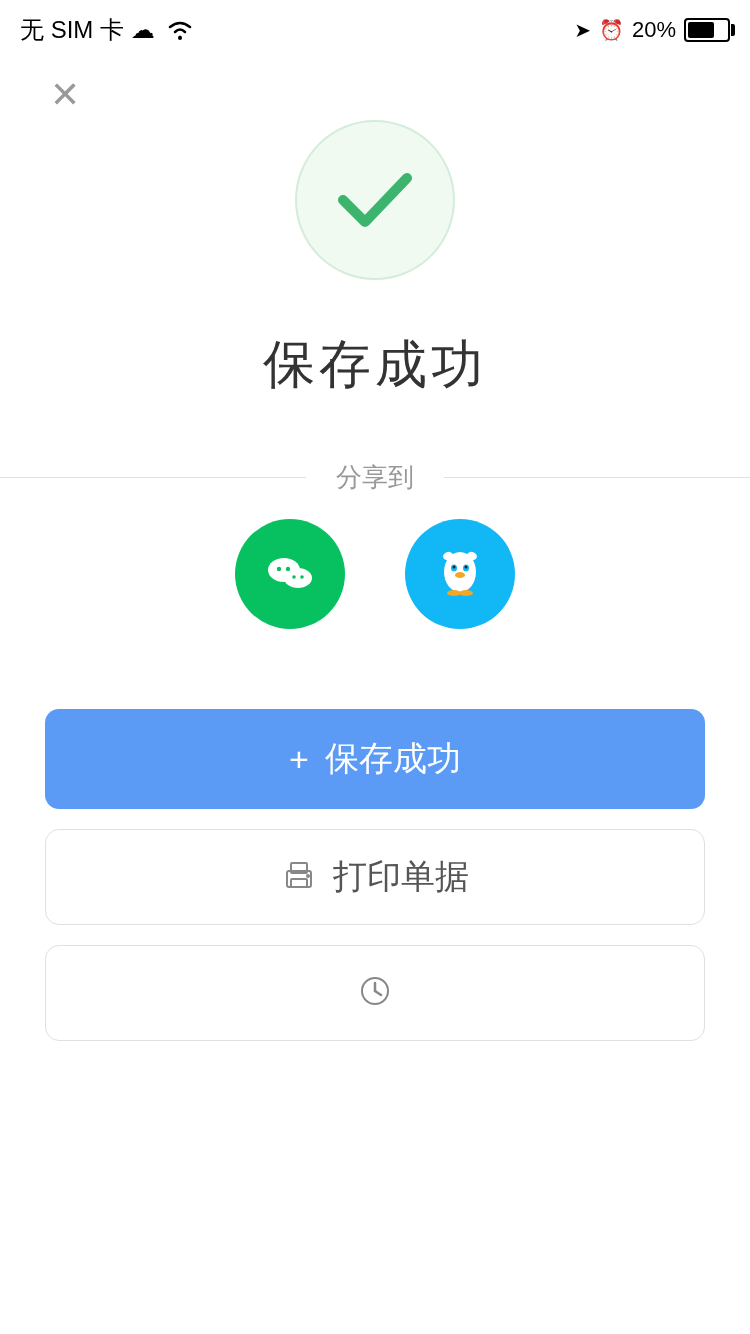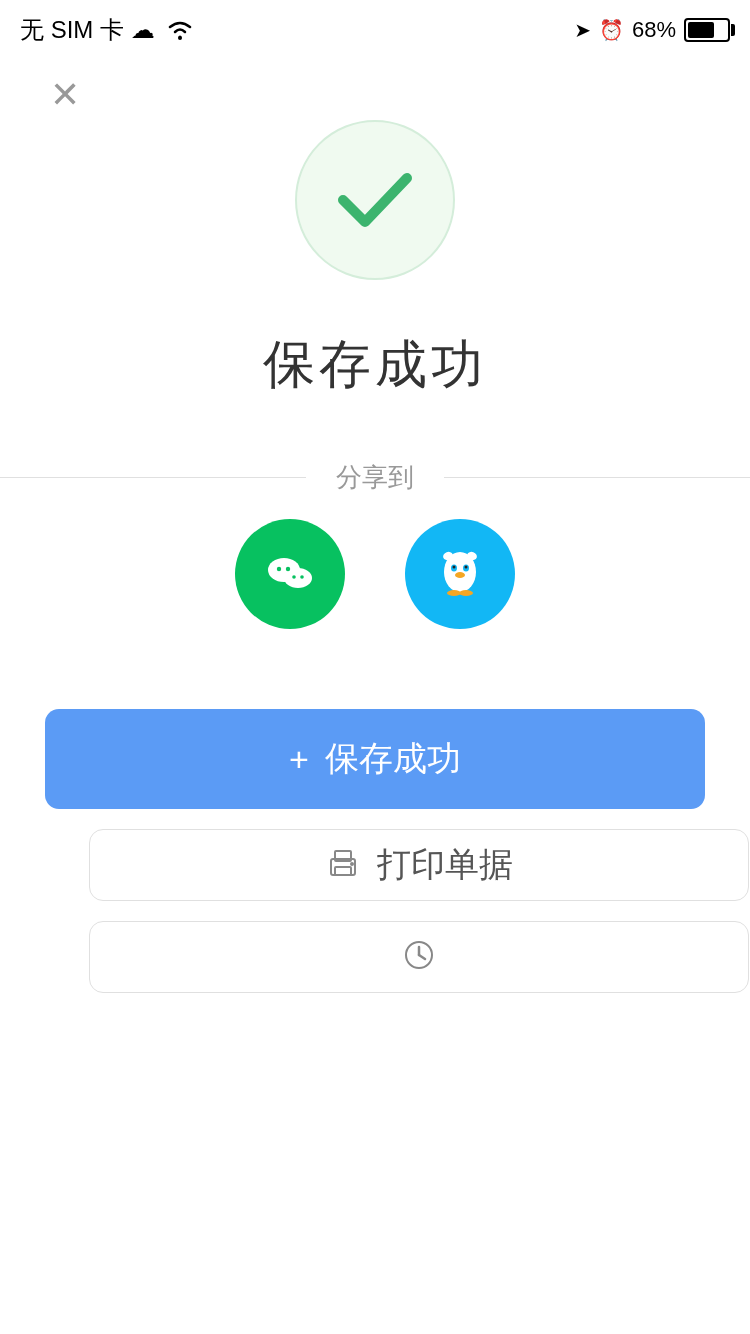--- a/index.html
+++ b/index.html
@@ -206,33 +206,32 @@
       justify-content: center;
       gap: 16px;
       cursor: pointer;
       font-size: 34px;
       color: #ffffff;
       font-weight: 400;
     }
 
     .btn-secondary {
       width: 100%;
-      height: 72px;
+      height: 96px;
       background: #ffffff;
       border: 1px solid #e0e0e0;
       border-radius: 14px;
       display: flex;
       align-items: center;
       justify-content: center;
       gap: 16px;
       cursor: pointer;
       font-size: 34px;
       color: #555555;
       font-weight: 400;
-      margin-left: 44px;
     }
 
     .btn-icon {
       font-size: 34px;
       line-height: 1;
     }
   </style>
 </head>
 <body>
 
@@ -242,21 +241,21 @@
     <svg width="30" height="22" viewBox="0 0 30 22">
       <path d="M15 18 L15 18" stroke="#000" stroke-width="3" stroke-linecap="round"></path>
       <path d="M10 13 Q15 8 20 13" stroke="#000" stroke-width="2.5" fill="none" stroke-linecap="round"></path>
       <path d="M5 8 Q15 0 25 8" stroke="#000" stroke-width="2.5" fill="none" stroke-linecap="round"></path>
       <circle cx="15" cy="19" r="2" fill="#000"></circle>
     </svg>
   </div>
   <div class="status-right">
     <span style="font-size:20px;">➤</span>
     <span style="font-size:20px;">⏰</span>
-    <span style="font-size:22px;">68%</span>
+    <span style="font-size:22px;">20%</span>
     <div class="battery-icon">
       <div class="battery-fill"></div>
     </div>
   </div>
 </div>
 
 <div class="close-btn">
   <span class="close-x">✕</span>
 </div>
 

